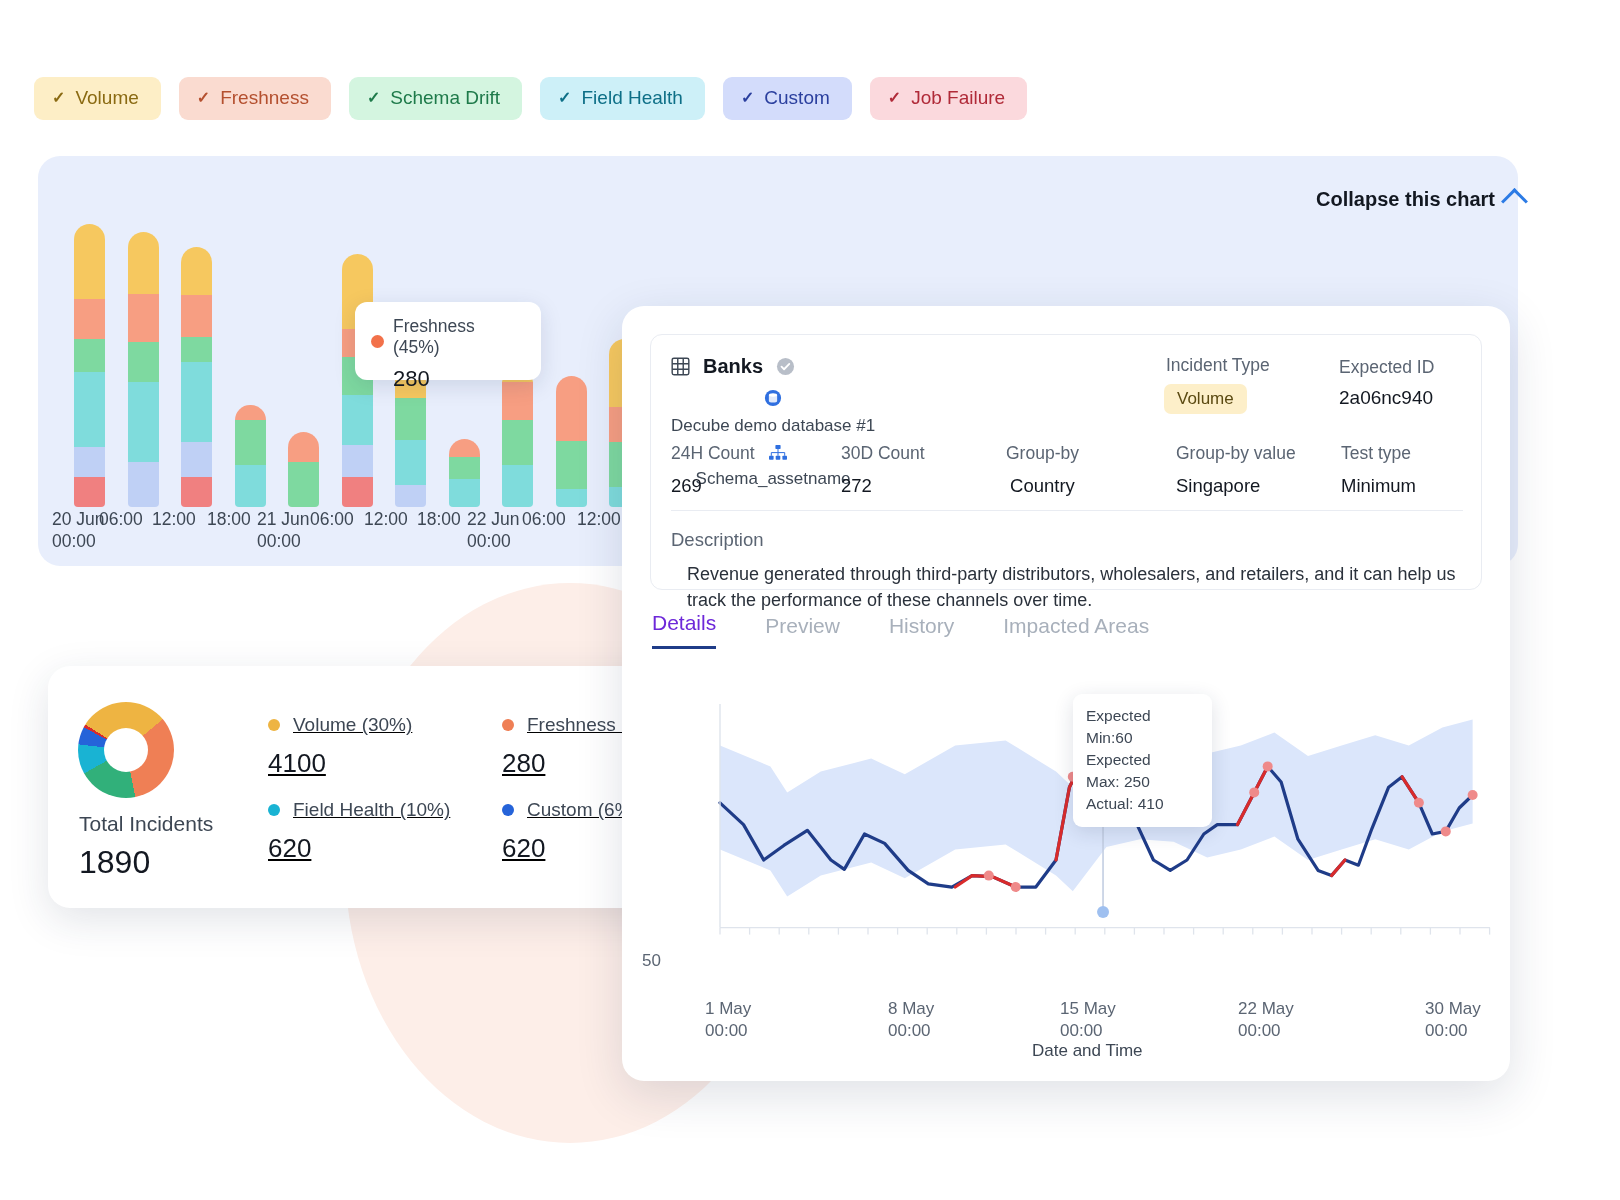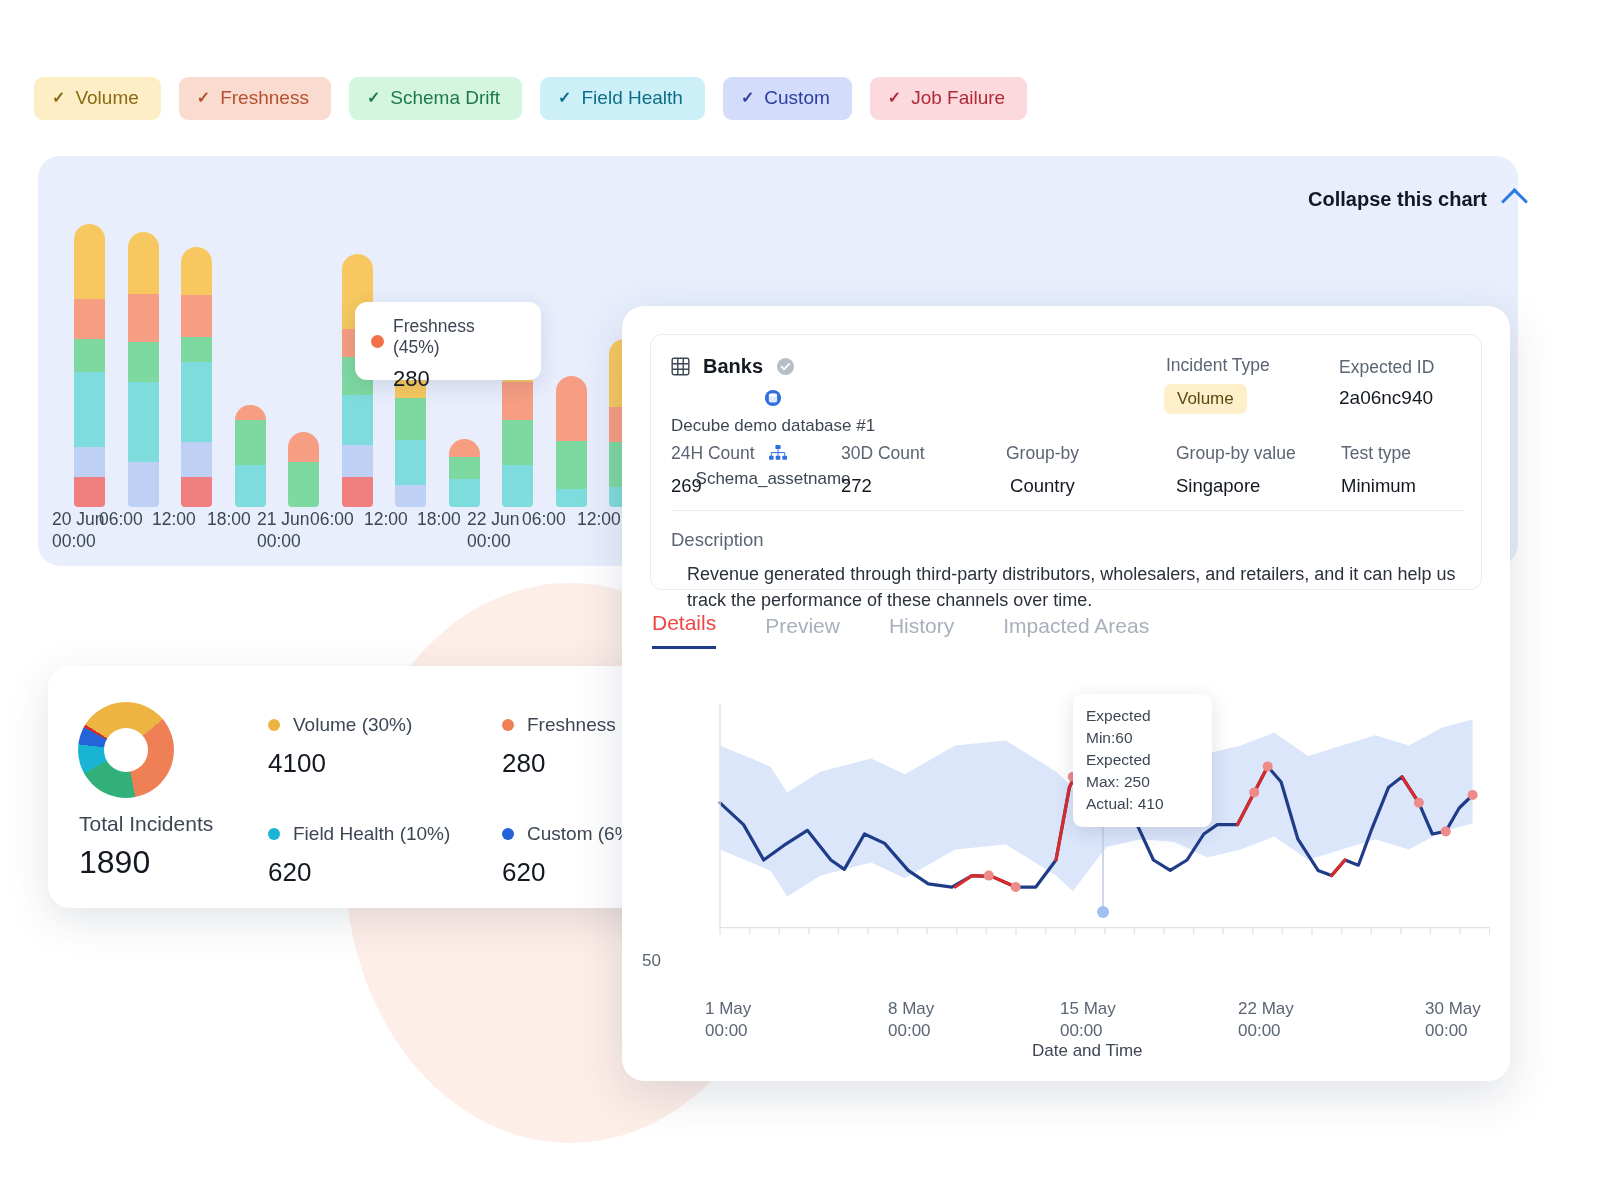--- a/index.html
+++ b/index.html
@@ -37,21 +37,21 @@
     background: #e8eefc;
     border-radius: 22px;
   }
   .panel-title {
     position: absolute; left: 58px; top: 186px;
     font-size: 23px; font-weight: 700; color: #131821;
     letter-spacing: -0.2px;
   }
   .collapse-btn {
     position: absolute; right: 96px; top: 187px;
-    display: flex; align-items: center; gap: 18px;
+    display: flex; align-items: center; gap: 10px;
     font-size: 20px; font-weight: 700; color: #131821;
   }
   .chev {
     width: 19px; height: 19px;
     border-left: 3px solid #2c7be5; border-top: 3px solid #2c7be5;
     transform: rotate(45deg); margin-top: 5px;
   }
 
   
   .bars {
@@ -108,21 +108,22 @@
     font-size: 21px; color: #3d4754;
   }
   .donut-total-val {
     position: absolute; left: 31px; top: 178px;
     font-size: 32px; color: #131821;
   }
   .legend-grid {
     position: absolute; left: 220px; top: 48px;
     width: 660px;
     display: grid; grid-template-columns: 234px 254px 1fr;
-    row-gap: 44px;
+    row-gap: 20px;
+    text-decoration: underline;
   }
   .lg-item .lg-head { display: flex; align-items: center; gap: 13px; }
   .lg-item .lg-dot { width: 12px; height: 12px; border-radius: 50%; flex: 0 0 auto; }
   .lg-item .lg-lab { font-size: 19px; color: #3d4754; white-space: nowrap; }
   .lg-item .lg-val { font-size: 26px; color: #131821; margin-top: 12px; }
 
   
   .panel-detail {
     position: absolute; left: 622px; top: 306px;
     width: 888px; height: 775px;
@@ -168,21 +169,21 @@
   .desc-txt {
     position: absolute; left: 20px; top: 226px; width: 780px;
     font-size: 18px; color: #2a313b; line-height: 1.45; margin-left: 16px;
   }
 
   .tabs {
     position: absolute; left: 30px; top: 305px;
     display: flex; gap: 49px; align-items: flex-end;
   }
   .tab { font-size: 21px; color: #a8b0bb; padding-bottom: 11px; }
-  .tab.active { color: #ef4444; border-bottom: 3px solid #1f3c88; }
+  .tab.active { color: #6d28d9; border-bottom: 3px solid #1f3c88; }
 
   
   .linewrap {
     position: absolute; left: 58px; top: 370px;
     width: 820px; height: 380px;
   }
   .ytick {
     position: absolute; left: 20px; top: 645px;
     font-size: 17px; color: #5b6573;
   }

